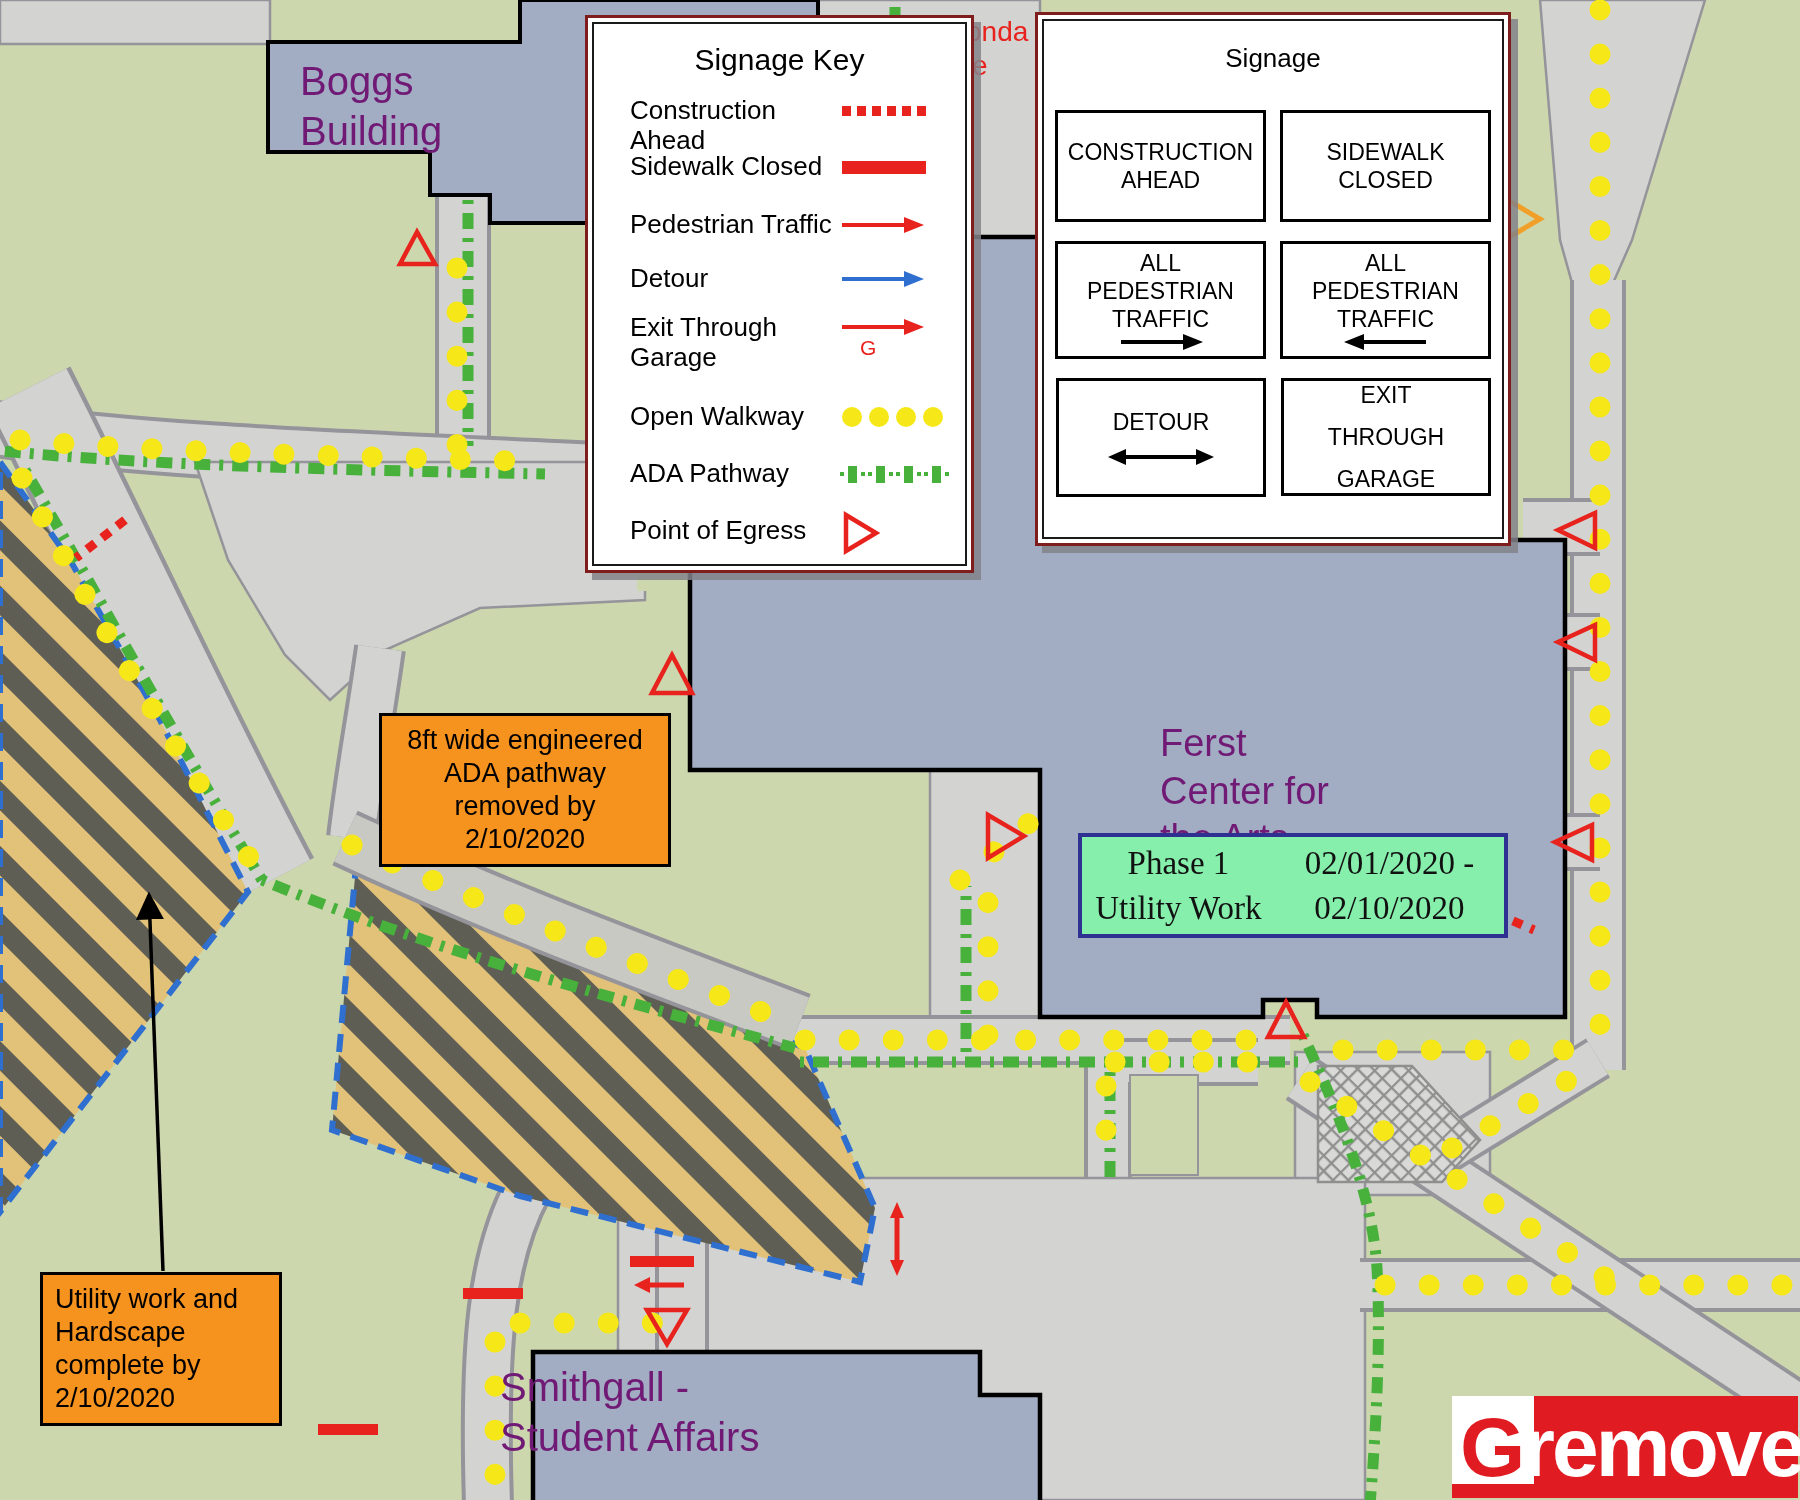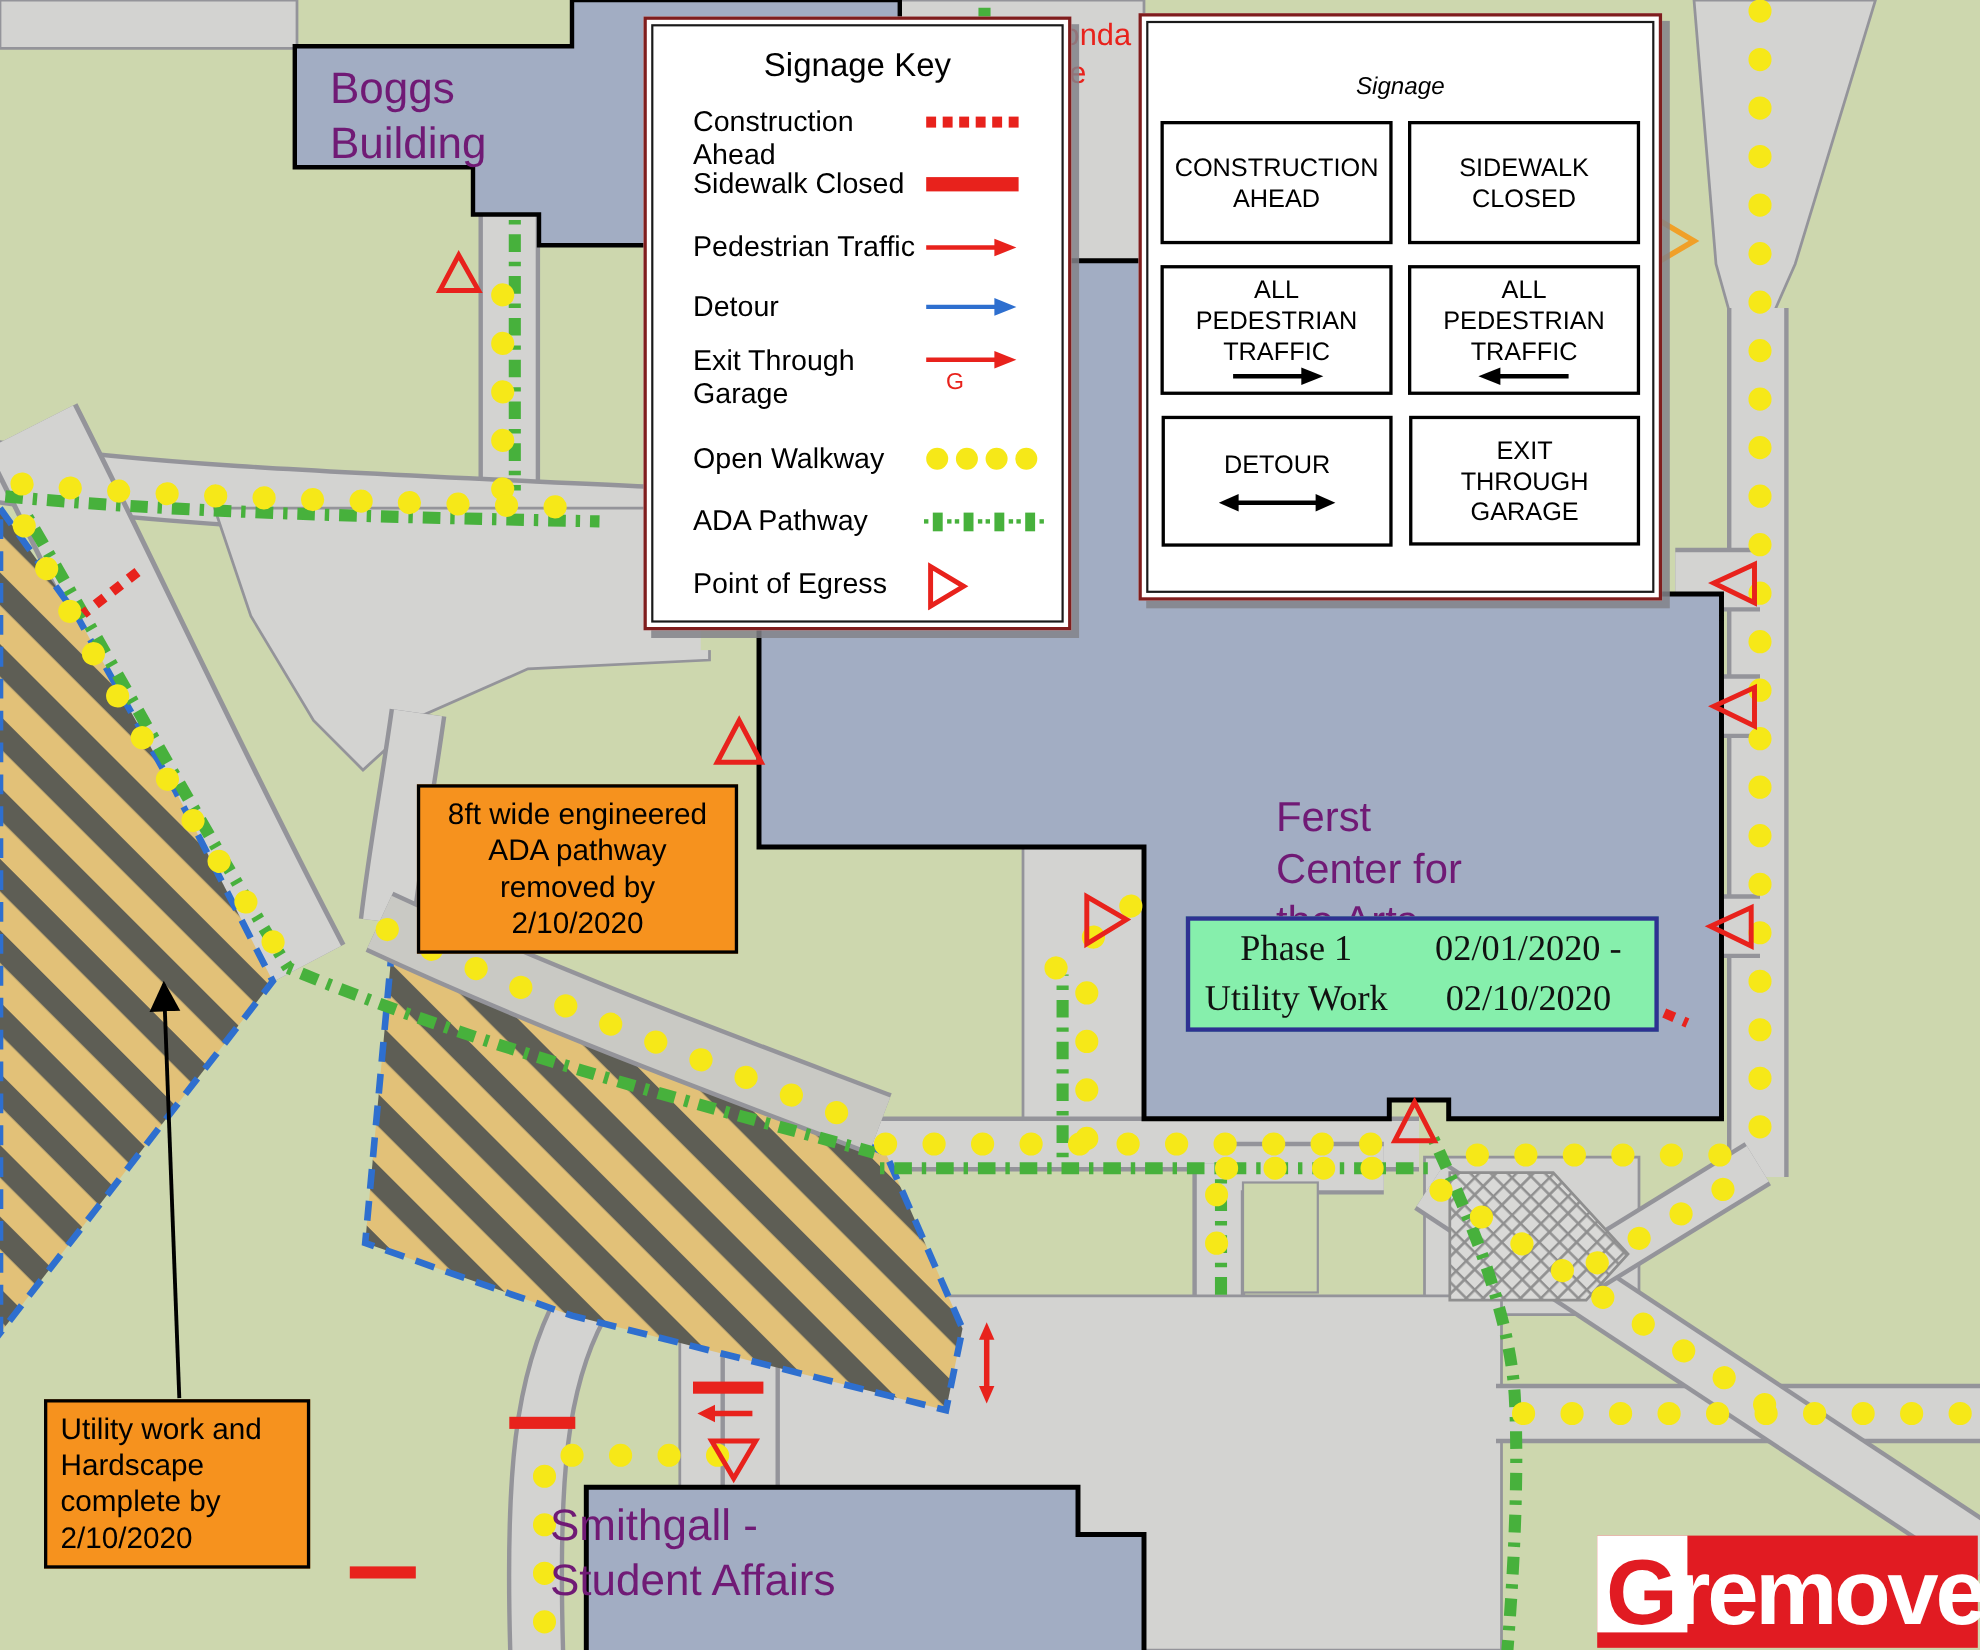--- a/index.html
+++ b/index.html
@@ -271,21 +271,21 @@
           <rect x="105" y="10" width="4" height="4"></rect>
         </g>
   </svg>
   <svg class="lg-sym" style="top:493px;" width="50" height="44">
     <polygon points="6,4 6,40 36,22" fill="none" stroke="#e8221c" stroke-width="4.5"></polygon>
   </svg>
 </div>
 
 <div class="panel" style="left:1035px;top:12px;width:470px;height:528px;">
   <div class="inner"></div>
-  <div class="panel-title" style="top:50px;font-size:22px;font-style:italic;">Signage</div>
+  <div class="panel-title" style="top:28px;font-size:26px;">Signage</div>
 
   <div class="signbox" style="left:242px;top:95px;width:205px;height:106px;">
     <span>SIDEWALK</span>
     <span>CLOSED</span>
   </div>
   <div class="signbox" style="left:17px;top:95px;width:205px;height:106px;">
     <span>CONSTRUCTION</span>
     <span>AHEAD</span>
   </div>
 
@@ -309,21 +309,21 @@
   </div>
 
   <div class="signbox" style="left:18px;top:363px;width:204px;height:113px;">
     <span>DETOUR</span>
     <svg width="110" height="20" style="margin-top:10px">
       <line x1="18" y1="10" x2="92" y2="10" stroke="#000" stroke-width="4"></line>
       <polygon points="20,2 20,18 2,10" fill="#000"></polygon>
           <polygon points="90,2 90,18 108,10" fill="#000"></polygon>
     </svg>
   </div>
-  <div class="signbox" style="left:243px;top:363px;width:204px;height:112px;">
+  <div class="signbox" style="left:243px;top:363px;width:204px;height:112px;justify-content:space-between;">
     <span>EXIT</span>
     <span>THROUGH</span>
     <span>GARAGE</span>
   </div>
 </div>
 
 <div class="callout" style="left:379px;top:713px;width:262px;text-align:center;">
   <div>8ft wide engineered</div>
   <div>ADA pathway</div>
   <div>removed by 2/10/2020</div>

